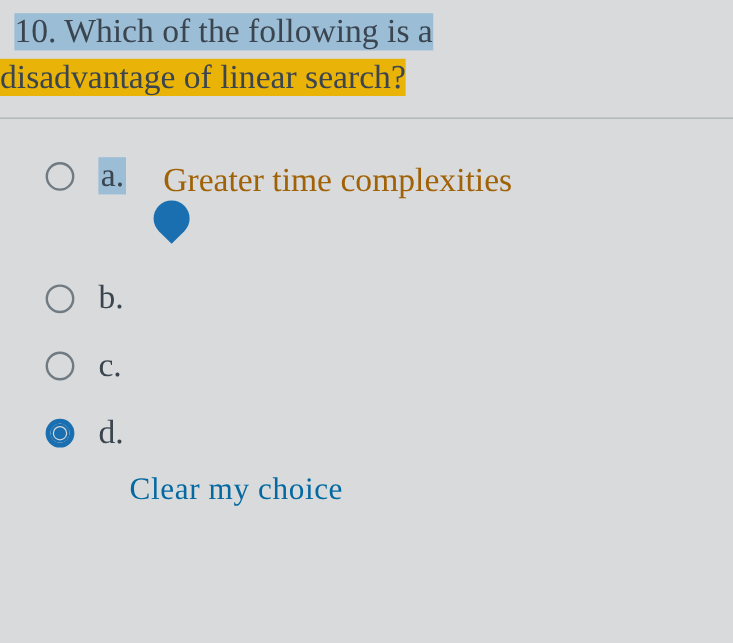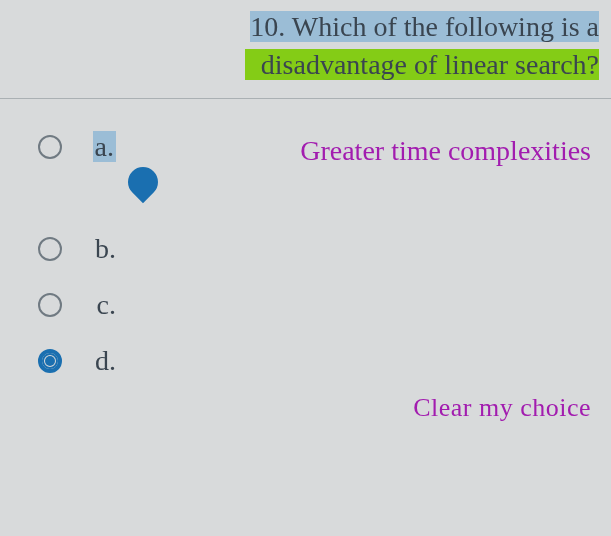--- a/index.html
+++ b/index.html
@@ -8,34 +8,33 @@
     height: 536px;
     background: #d8dadb;
     font-family: Georgia, 'Times New Roman', serif;
     font-size: 28px;
     color: #3a4550;
     overflow: hidden;
     position: relative;
   }
   .question-block {
     padding: 8px 0 0 0;
-    text-align: right;
   }
   .question-title {
     padding: 0 12px 14px 12px;
     line-height: 1.35;
     border-bottom: 1px solid #aab0b3;
   }
   .question-title .highlight-line1 {
     background: #9bbdd6;
   }
   .question-title .highlight-line2 {
-    background: #84cc16;
+    background: #eab308;
     margin-left: -12px;
-    padding-left: 16px;
+    padding-left: 0;
   }
   .options {
     padding: 30px 20px 0 38px;
   }
   .option-row {
     display: flex;
     align-items: flex-start;
     gap: 20px;
     margin-bottom: 22px;
   }
@@ -68,38 +67,38 @@
     color: #3a4550;
     padding-top: 2px;
   }
   .option-letter.highlight-a {
     background: #9bbdd6;
     display: inline;
     padding: 0 2px;
   }
   .option-text {
     flex: 1;
-    color: #a21caf;
+    color: #a16207;
     line-height: 1.4;
     padding-top: 2px;
     position: relative;
   }
   .caret-dot {
     position: absolute;
     width: 30px;
     height: 30px;
     background: #1a6fb0;
     border-radius: 50% 50% 50% 0;
     transform: rotate(-45deg);
     left: -8px;
     top: 38px;
   }
   .clear-link {
     padding: 2px 0 0 70px;
-    color: #a21caf;
+    color: #0369a1;
     font-size: 26px;
     letter-spacing: 0.5px;
   }
   .letter-wrap {
     flex: 0 0 34px;
     padding-top: 2px;
   }
   .option-a-text {
     text-indent: 0;
   }

